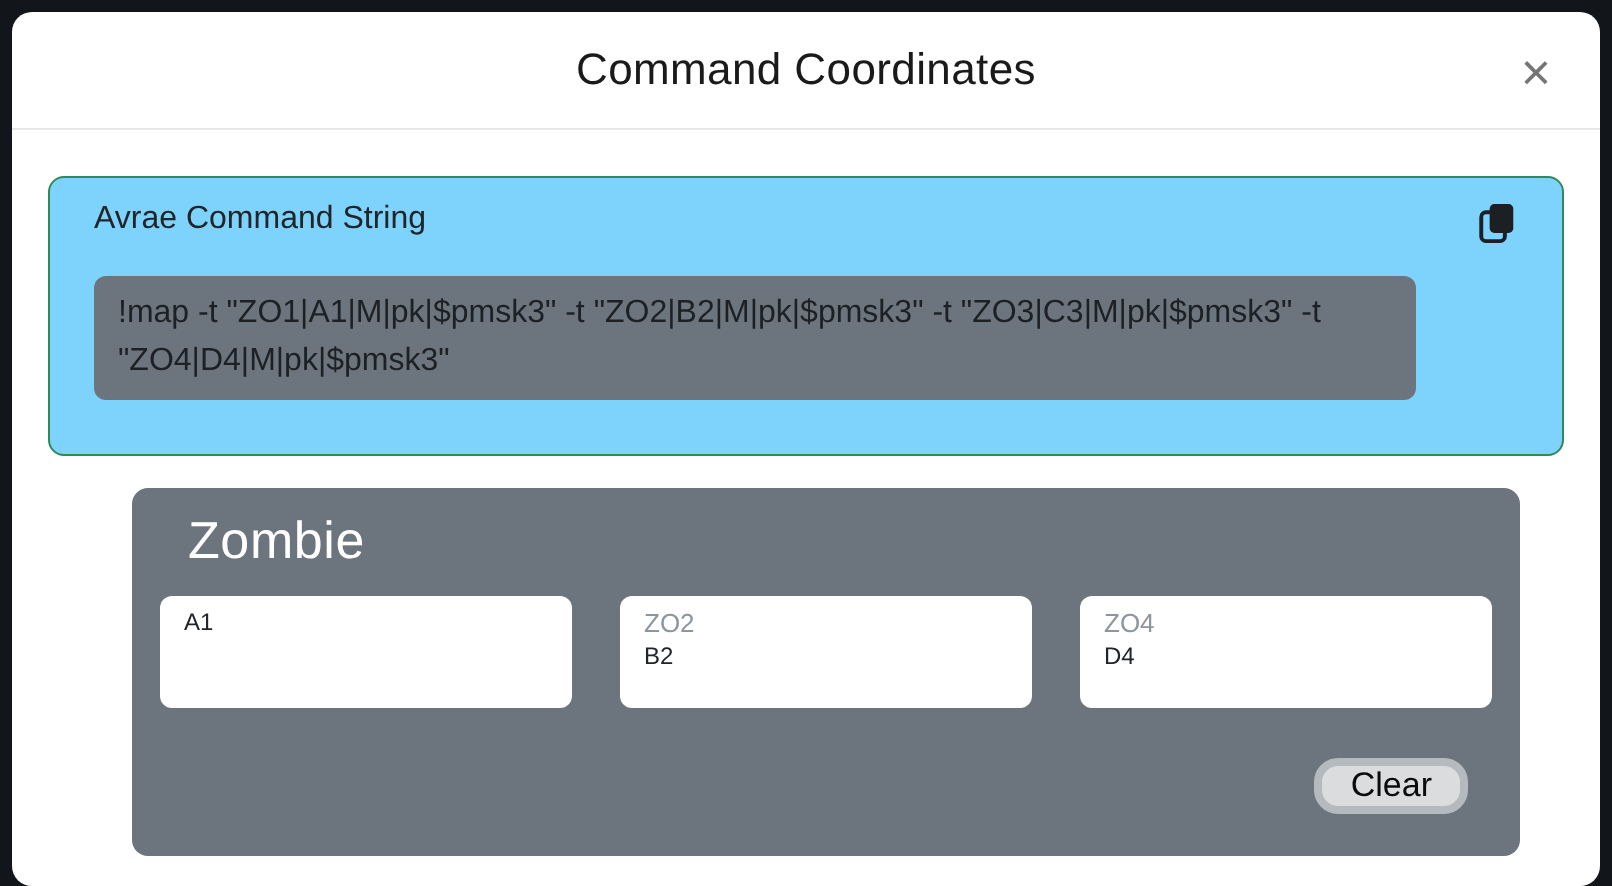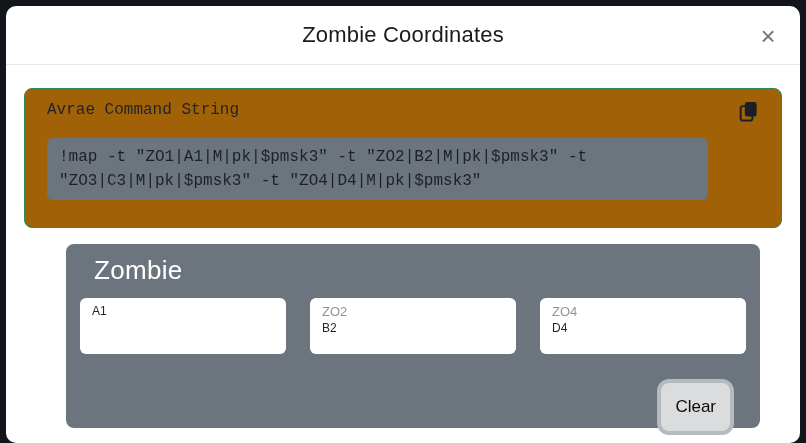--- a/index.html
+++ b/index.html
@@ -47,25 +47,24 @@
     cursor: pointer;
     font-family: "Liberation Sans", sans-serif;
   }
   .modal-body {
     padding: 23px 18px 0 18px;
   }
   
   .command-card {
     border: 1px solid #2e8b57;
     border-radius: 8px;
-    background: #a16207;
+    background: #7dd3fc;
     padding: 10px 22px 14px 22px;
     position: relative;
     height: 140px;
-    font-family: Liberation Mono, monospace;
   }
   .command-card-top {
     display: flex;
     justify-content: space-between;
     align-items: flex-start;
   }
   .command-label {
     font-size: 16px;
     color: #212529;
     padding-top: 2px;
@@ -127,35 +126,35 @@
   .panel-actions {
     display: flex;
     justify-content: flex-end;
     margin-top: 25px;
     padding-right: 12px;
   }
   .clear-btn {
     background: #dadcde;
     border: 4px solid #b5babe;
     border-radius: 12px;
-    padding: 14px 14px;
+    padding: 0 14px;
     font-size: 17px;
     color: #0b0b0b;
     cursor: pointer;
     font-family: "Liberation Sans", sans-serif;
   }
 </style>
 </head>
 <body>
 
 <div class="backdrop">
   <div class="modal">
 
     <div class="modal-header">
-      <div class="modal-title">Zombie Coordinates</div>
+      <div class="modal-title">Command Coordinates</div>
       <button class="close-btn">
         <span>×</span>
       </button>
     </div>
 
     <div class="modal-body">
 
       <div class="command-card">
         <div class="command-card-top">
           <div class="command-label">Avrae Command String</div>

